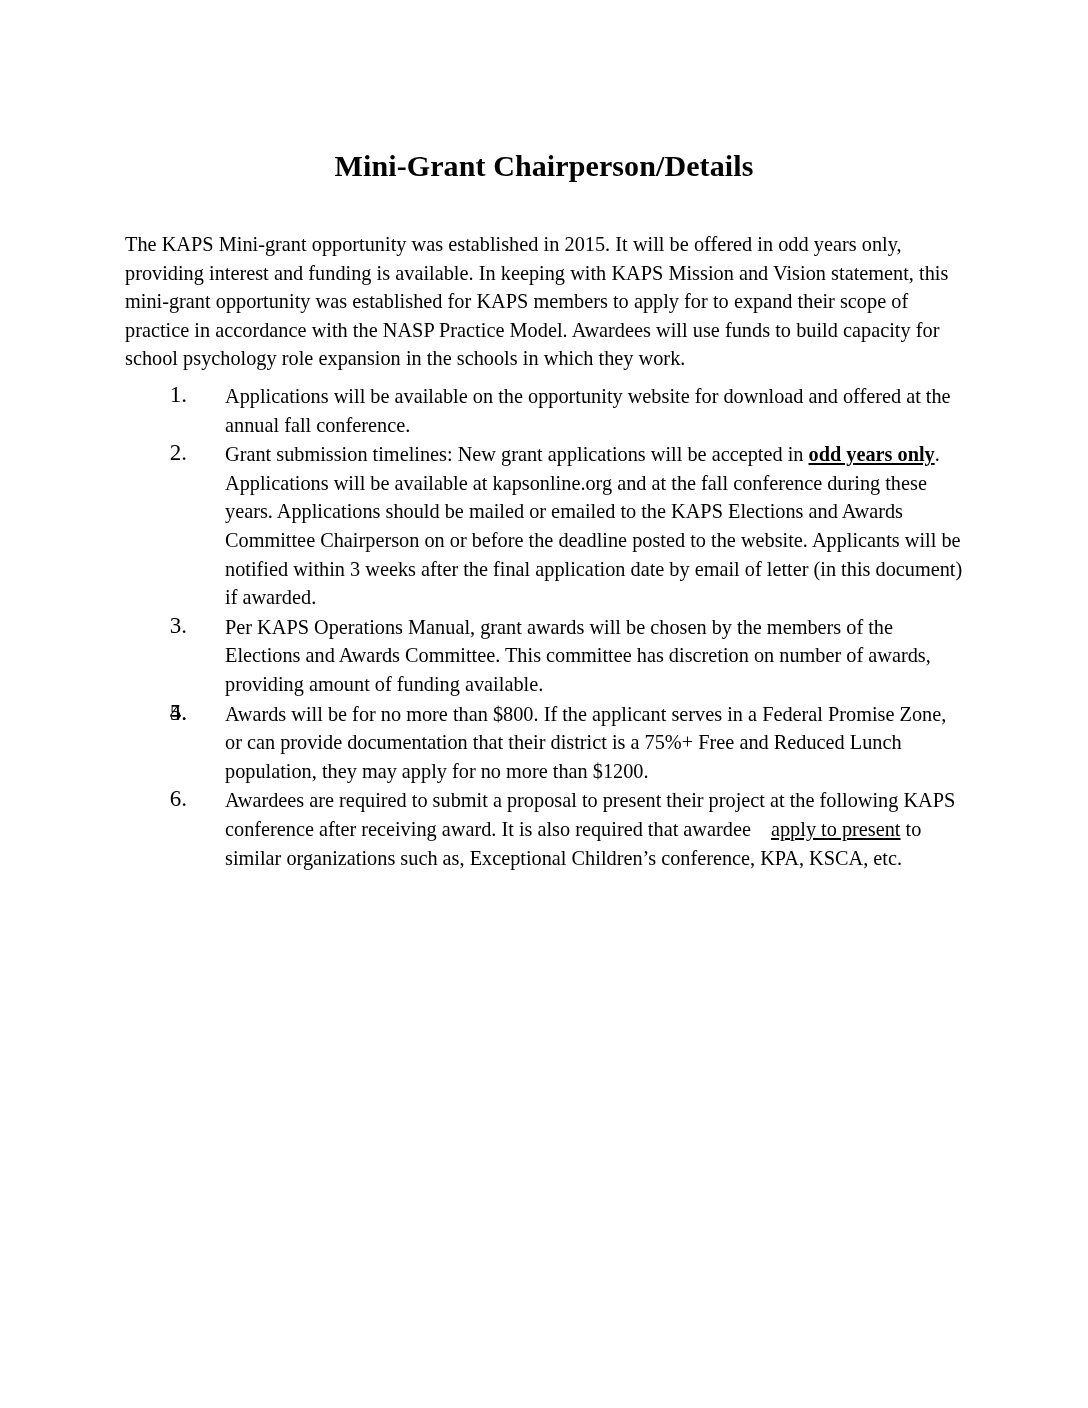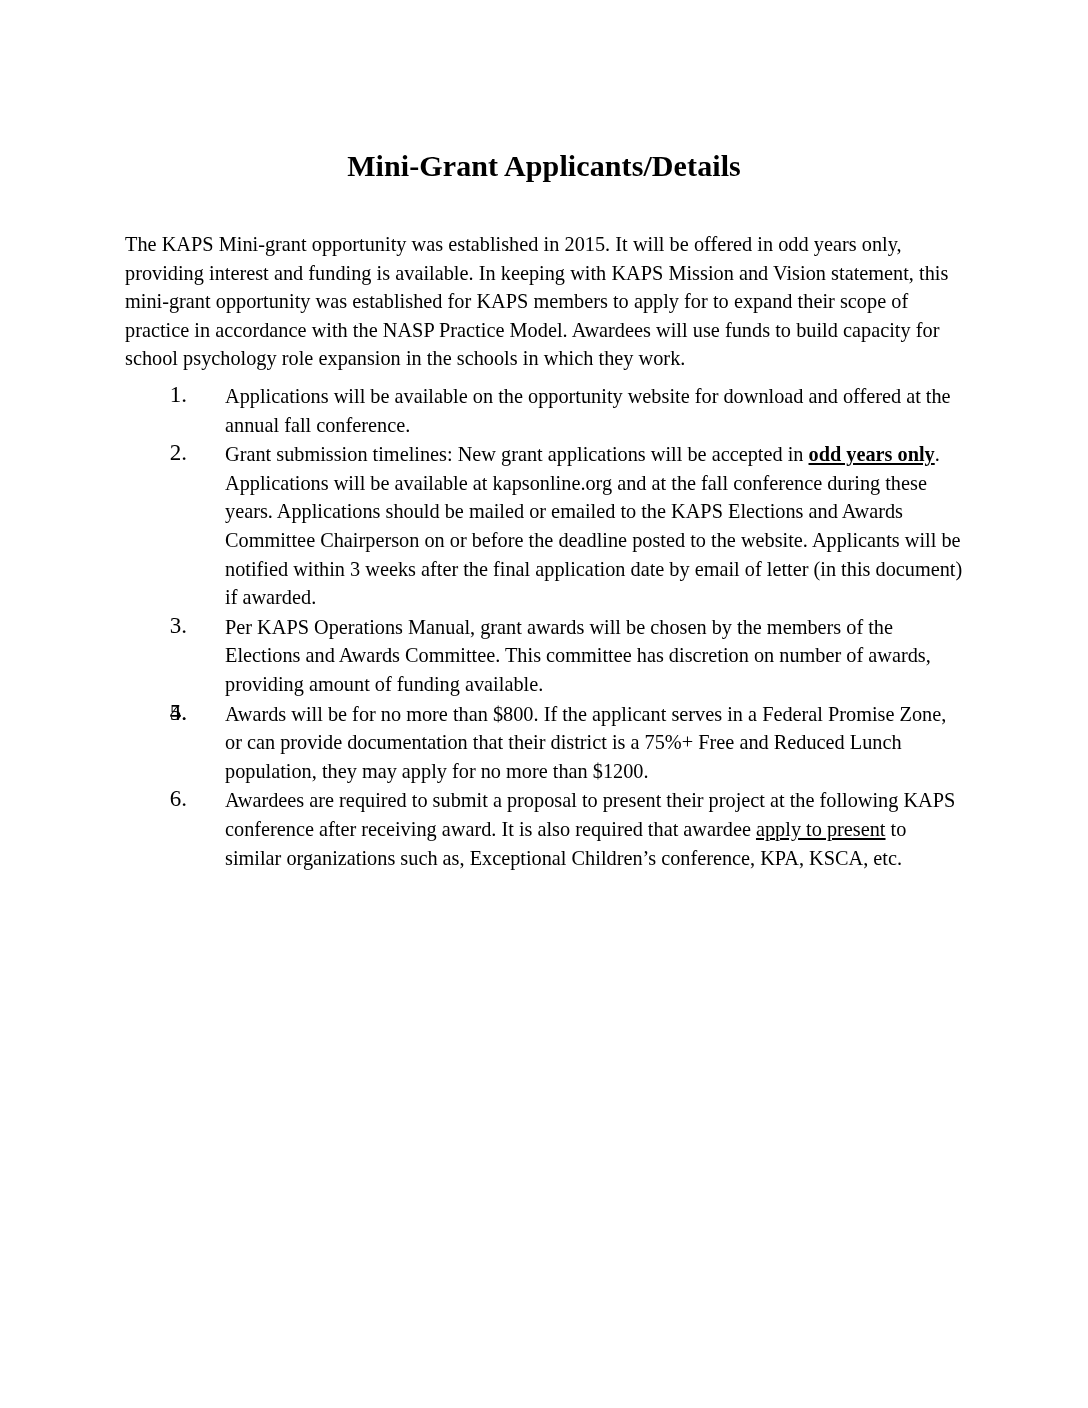--- a/index.html
+++ b/index.html
@@ -67,28 +67,29 @@
     font-size: 23px;
     line-height: 30px;
   }
   .bu {
     font-weight: bold;
     text-decoration: underline;
     text-align: center;
   }
   .u {
     text-decoration: underline;
+    margin-left: 15px;
   }
 </style>
 </head>
 <body>
 
 <div class="page">
 
-  <h1 class="doc-title">Mini-Grant Applicants/Details</h1>
+  <h1 class="doc-title">Mini-Grant Chairperson/Details</h1>
 
   <p class="intro">The KAPS Mini-grant opportunity was established in 2015.  It will be offered in odd years only, providing interest and funding is available.  In keeping with KAPS Mission and Vision statement, this mini-grant opportunity was established for KAPS members to apply for to expand their scope of practice in accordance with the NASP Practice Model. Awardees will use funds to build capacity for school psychology role expansion in the schools in which they work.</p>
 
   <ol class="list" id="procedures-list">
       <li class="list-item"><span class="list-marker">1.</span><span>Applications will be available on the opportunity website for download and offered at the annual fall conference.</span></li>
       <li class="list-item"><span class="list-marker">2.</span><span><span>Grant submission timelines:   New grant applications will be accepted in </span><span class="bu">odd years only</span><span>.  Applications will be available at kapsonline.org and at the fall conference during these years.   Applications should be mailed or emailed to the KAPS Elections and Awards Committee Chairperson on or before the deadline posted to the website. Applicants will be notified within 3 weeks after the final application date by email of letter (in this document) if awarded.</span></span></li>
       <li class="list-item"><span class="list-marker">3.</span><span>Per KAPS Operations Manual, grant awards will be chosen by the members of the Elections and Awards Committee.   This committee has discretion on number of awards, providing amount of funding available.</span></li>
       <li class="list-item"><span class="list-marker">4.</span></li>
       <li class="list-item"><span class="list-marker">5.</span><span>Awards will be for no more than $800.   If the applicant serves in a Federal Promise Zone, or can provide documentation that their district is a 75%+ Free and Reduced Lunch population, they may apply for no more than $1200.</span></li>
       <li class="list-item"><span class="list-marker">6.</span><span><span>Awardees are required to submit a proposal to present their project at the following KAPS conference after receiving award.   It is also required that awardee </span><span class="u">apply to present</span><span> to similar organizations such as, Exceptional Children’s conference, KPA, KSCA, etc.</span></span></li>

